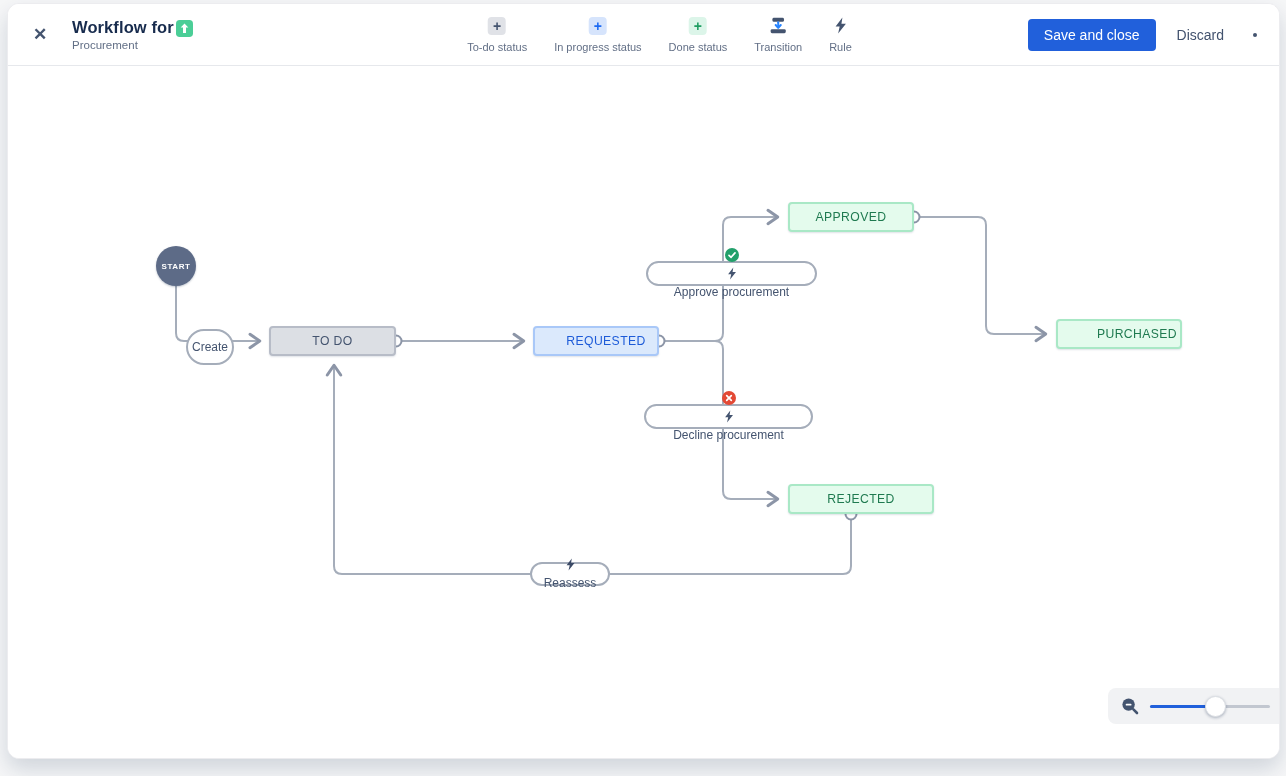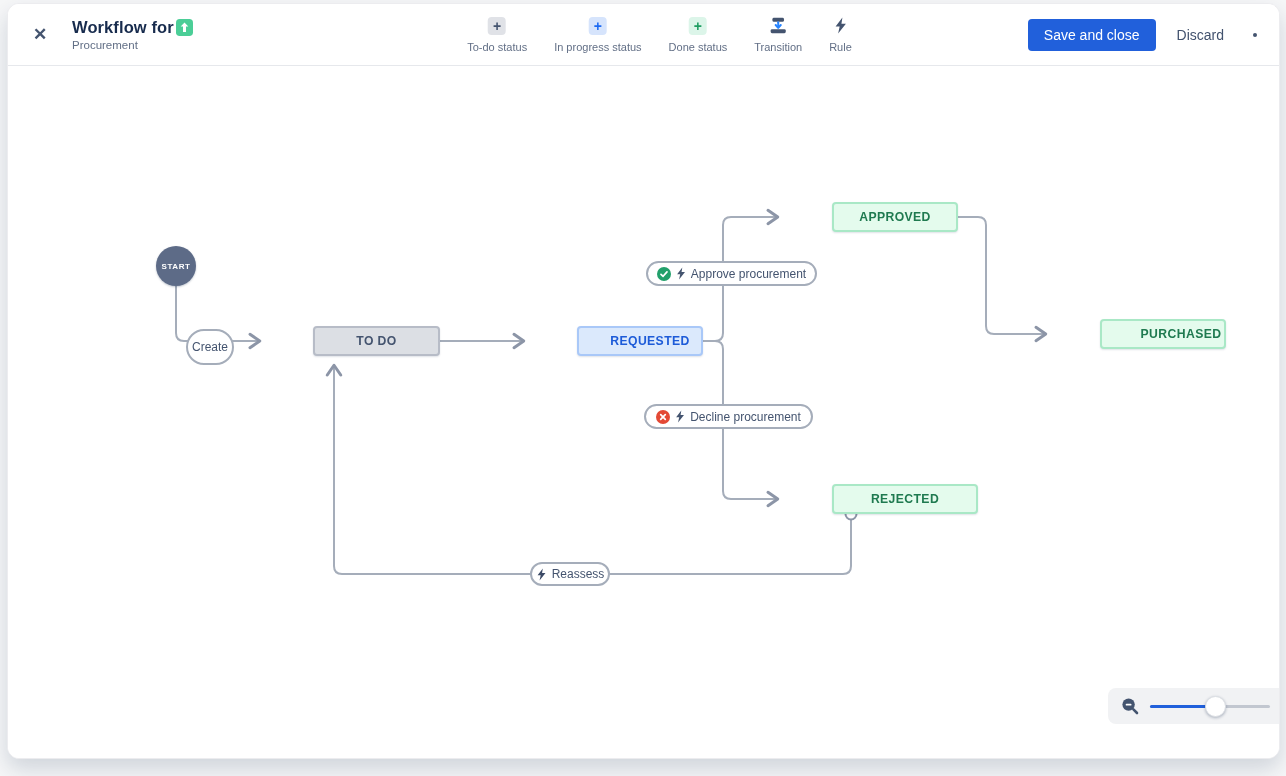--- a/index.html
+++ b/index.html
@@ -17,21 +17,21 @@
   .header {
     position:relative; height:62px; display:flex; align-items:center;
     padding:0 16px; border-bottom:1px solid #e6e8ec; background:#fff; z-index:10;
   }
   .close-btn {
     width:32px; height:32px; border:none; background:transparent; cursor:pointer;
     font-size:17px; font-weight:700; color:#44546F; line-height:1;
     display:flex; align-items:center; justify-content:center; border-radius:4px;
   }
   .title-block { margin-left:16px; display:flex; flex-direction:column; gap:2px; }
-  .title-row { display:flex; align-items:center; gap:2px; }
+  .title-row { display:flex; align-items:flex-end; gap:2px; }
   .page-title { font-size:16.5px; font-weight:700; color:#172B4D; letter-spacing:.1px; }
   .issue-icon { display:inline-flex; }
   .page-subtitle { font-size:11.5px; color:#626F86; }
 
   .toolbar {
     position:absolute; left:50%; top:50%; transform:translate(calc(-50% + 16px),-50%);
     display:flex; align-items:flex-start; gap:27px;
   }
   .tb-item {
     display:flex; flex-direction:column; align-items:center; gap:6px;
@@ -66,31 +66,31 @@
 
   .start-node {
     position:absolute; left:148px; top:180px; width:40px; height:40px; border-radius:50%;
     background:#5D6B87; color:#fff; font-size:8px; font-weight:700; letter-spacing:.6px;
     display:flex; align-items:center; justify-content:center; z-index:3; cursor:grab;
     box-shadow:0 1px 2px rgba(9,30,66,.25);
   }
 
   .node {
     position:absolute; z-index:2; display:flex; align-items:center; justify-content:center;
-    border-radius:4px; font-size:12.2px; font-weight:700; letter-spacing:.4px;
-    cursor:grab; box-shadow:0 1px 2px rgba(9,30,66,.13);margin-left:44px;
+    border-radius:4px; font-size:12.2px; font-weight:400; letter-spacing:.4px;
+    cursor:grab; box-shadow:0 1px 2px rgba(9,30,66,.13);
   }
   .node.gray  { background:#DCDFE4; border:2px solid #B7BCC7; color:#44546F; }
   .node.blue  { background:#DBE9FC; border:2px solid #A9C8F8; color:#1D5BD8;padding-left:20px; }
   .node.green { background:#E4FBED; border:2px solid #A9E8C6; color:#1F7A50; }
 
   .pill {
     position:absolute; z-index:3; display:flex; align-items:center; justify-content:center;
     gap:5px; background:#fff; border:2px solid #A5ADBA; border-radius:999px;
-    font-size:12px; color:#44546F; cursor:pointer; white-space:nowrap;
+    font-size:12px; color:#44546F; cursor:pointer; white-space:nowrap;flex-direction:column;
   }
   .pill .ic { display:inline-flex; flex:none; }
 
   
   .zoom-panel {
     position:absolute; left:1100px; top:622px; right:0; height:36px; z-index:5;
     background:#F1F2F4; border-radius:8px 0 0 8px; display:flex; align-items:center;
     padding-left:12px;
   }
   .zoom-slider { position:relative; height:36px; flex:1; margin-left:10px; cursor:pointer; }

